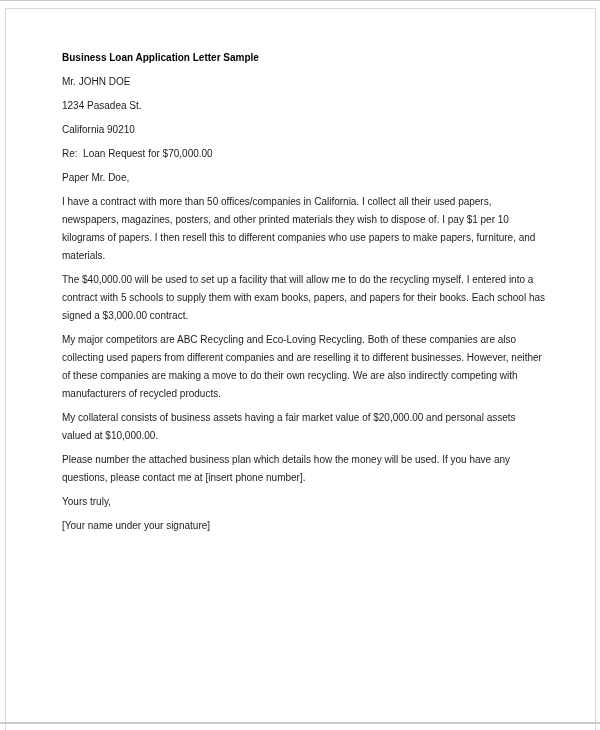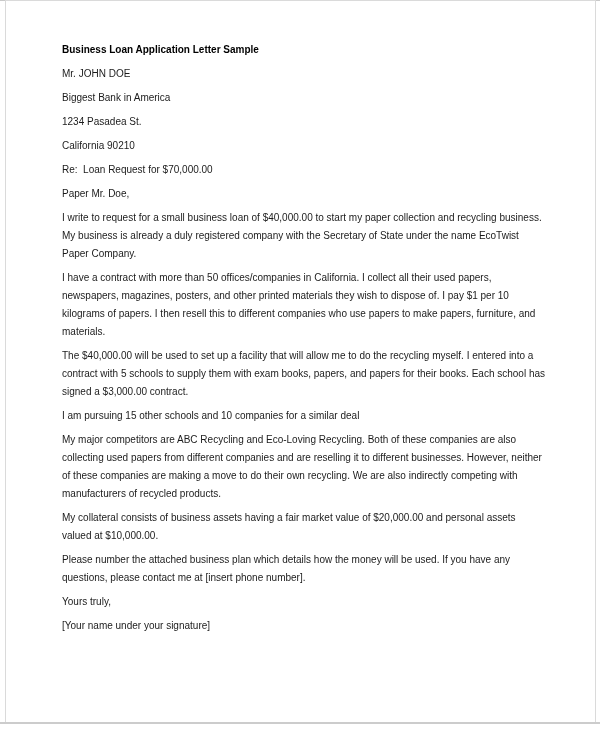--- a/index.html
+++ b/index.html
@@ -26,21 +26,21 @@
   }
   .edge-bottom {
     position: absolute;
     top: 722px; left: 0; right: 0;
     height: 2px;
     background: #cccccc;
   }
   .page {
     position: absolute;
     left: 5px;
-    top: 0;
+    top: 8px;
     width: 591px;
     height: 723px;
     background: #ffffff;
     border: 1px solid #dadada;
   }
   .content {
     padding: 40px 0 0 56px;
     width: 540px;
   }
   .content p {
@@ -62,32 +62,29 @@
 
 <div class="viewport">
   <div class="edge-top"></div>
 
   <div class="page">
     <div class="content">
 
       <p class="title">Business Loan Application Letter Sample</p>
 
       <p>Mr. JOHN DOE</p>
-      <p>Biggest Bank in America</p>
       <p>1234 Pasadea St.</p>
       <p>California 90210</p>
 
       <p>Re:  Loan Request for $70,000.00</p>
 
       <p>Paper Mr. Doe,</p>
 
-      <p>I write to request for a small business loan of $40,000.00 to start my paper collection and recycling business. My business is already a duly registered company with the Secretary of State under the name EcoTwist Paper Company.</p>
       <p>I have a contract with more than 50 offices/companies in California. I collect all their used papers, newspapers, magazines, posters, and other printed materials they wish to dispose of. I pay $1 per 10 kilograms of papers. I then resell this to different companies who use papers to make papers, furniture, and materials.</p>
       <p>The $40,000.00 will be used to set up a facility that will allow me to do the recycling myself. I entered into a contract with 5 schools to supply them with exam books, papers, and papers for their books. Each school has signed a $3,000.00 contract.</p>
-      <p>I am pursuing 15 other schools and 10 companies for a similar deal</p>
       <p>My major competitors are ABC Recycling and Eco-Loving Recycling. Both of these companies are also collecting used papers from different companies and are reselling it to different businesses. However, neither of these companies are making a move to do their own recycling. We are also indirectly competing with manufacturers of recycled products.</p>
       <p>My collateral consists of business assets having a fair market value of $20,000.00 and personal assets valued at $10,000.00.</p>
       <p>Please number the attached business plan which details how the money will be used. If you have any questions, please contact me at [insert phone number].</p>
 
       <p>Yours truly,</p>
 
       <p>[Your name under your signature]</p>
 
     </div>
   </div>

